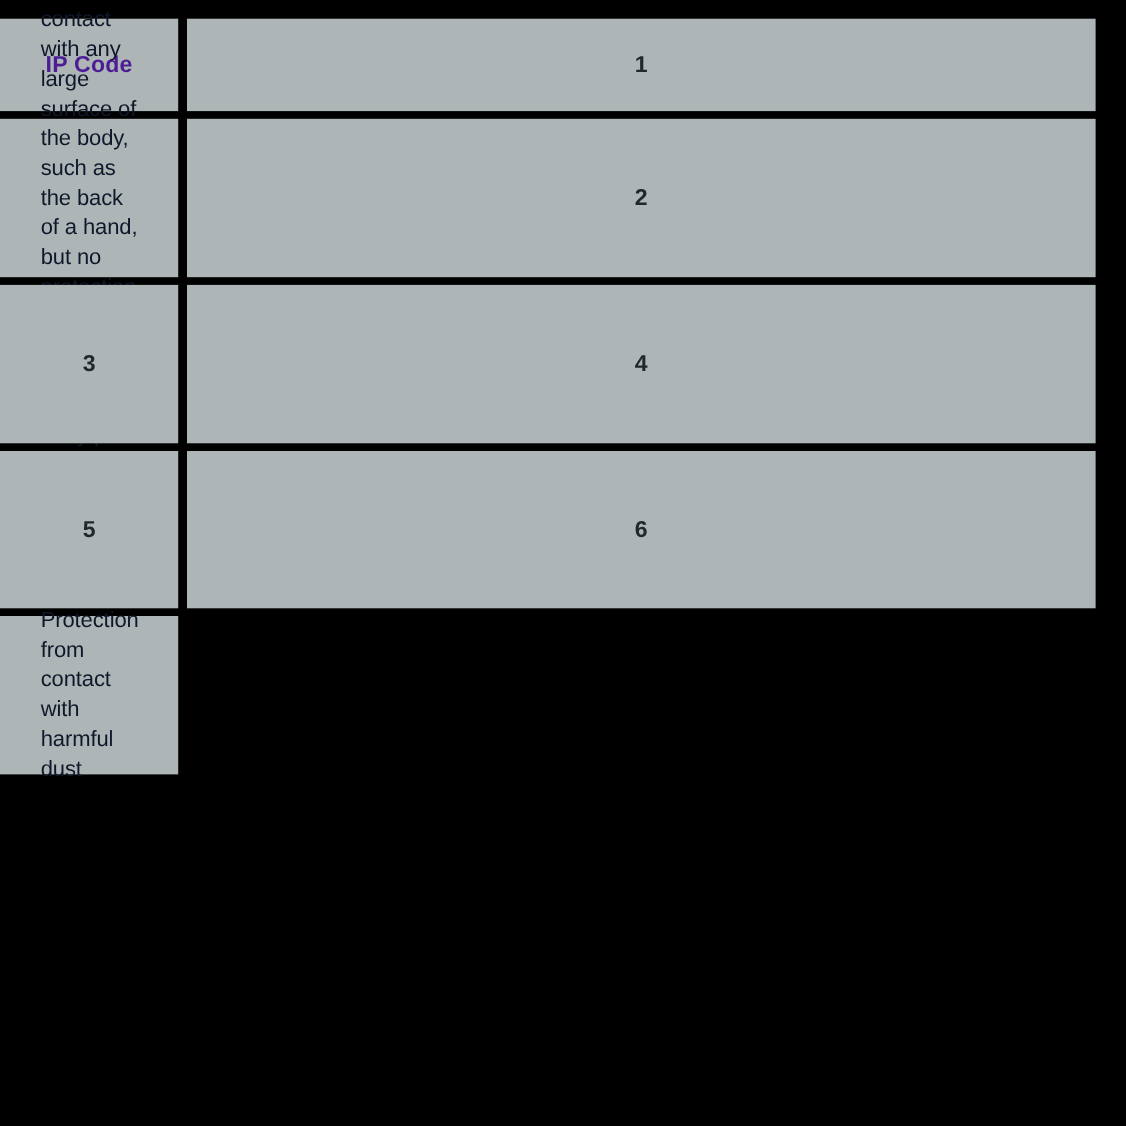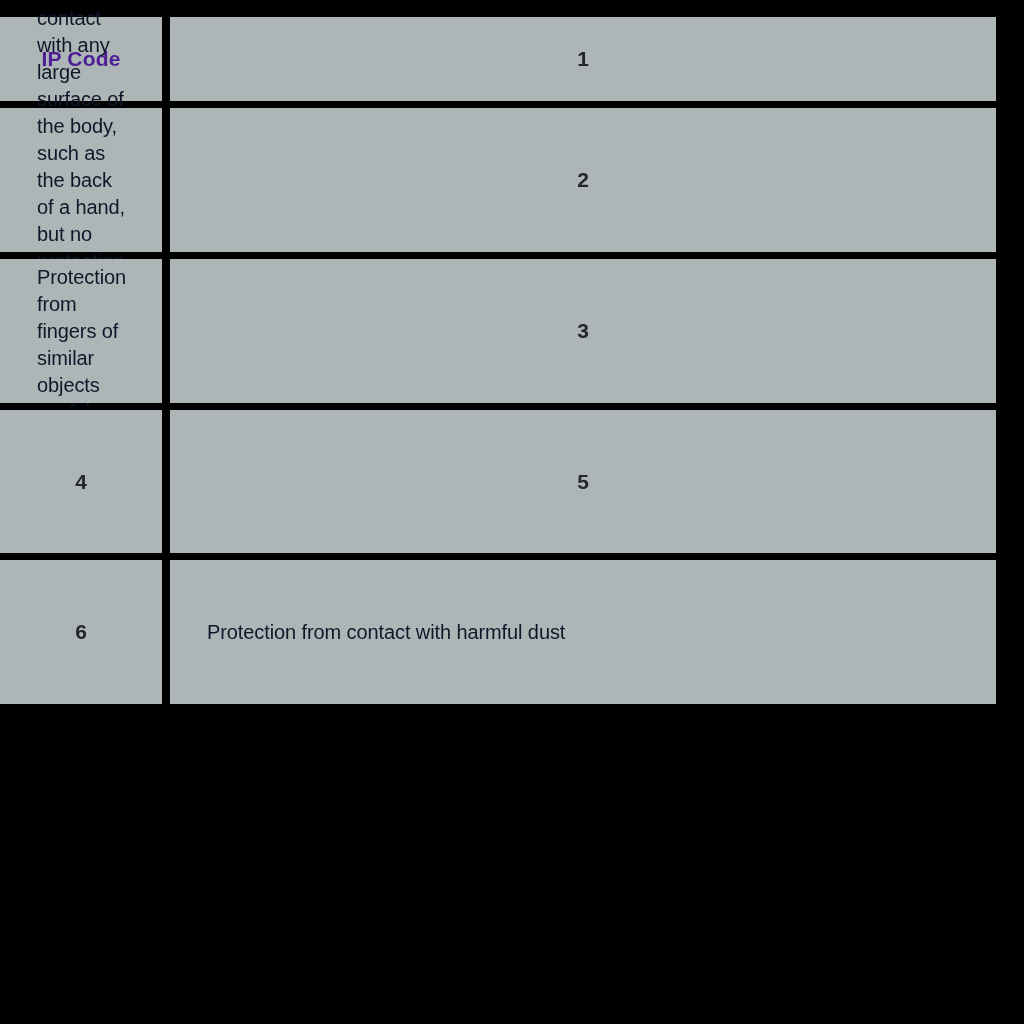--- a/index.html
+++ b/index.html
@@ -65,21 +65,20 @@
 
 <div class="stage">
   <div class="ip-table">
 
     <div class="cell head col1">IP Code</div>
 
     <div class="cell code">1</div>
     <div class="cell desc">Protection from contact with any large surface of the body, such as the back of a hand, but no protection against deliberate contact with a body part.</div>
 
     <div class="cell code">2</div>
-    <div class="cell desc">Protection from fingers of similar objects</div>
 
     <div class="cell code">3</div>
 
     <div class="cell code">4</div>
 
     <div class="cell code">5</div>
 
     <div class="cell code">6</div>
     <div class="cell desc">Protection from contact with harmful dust</div>
 

